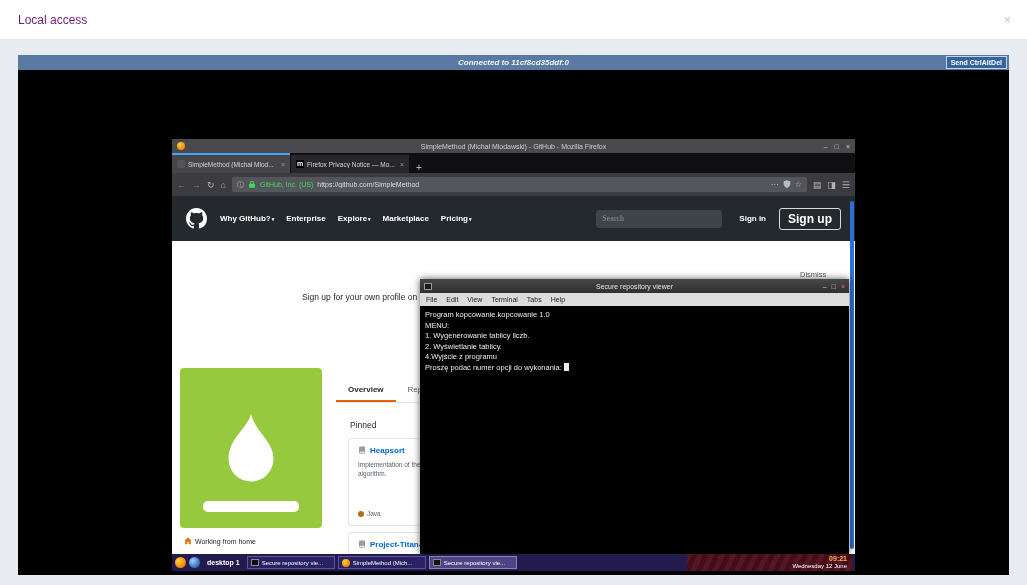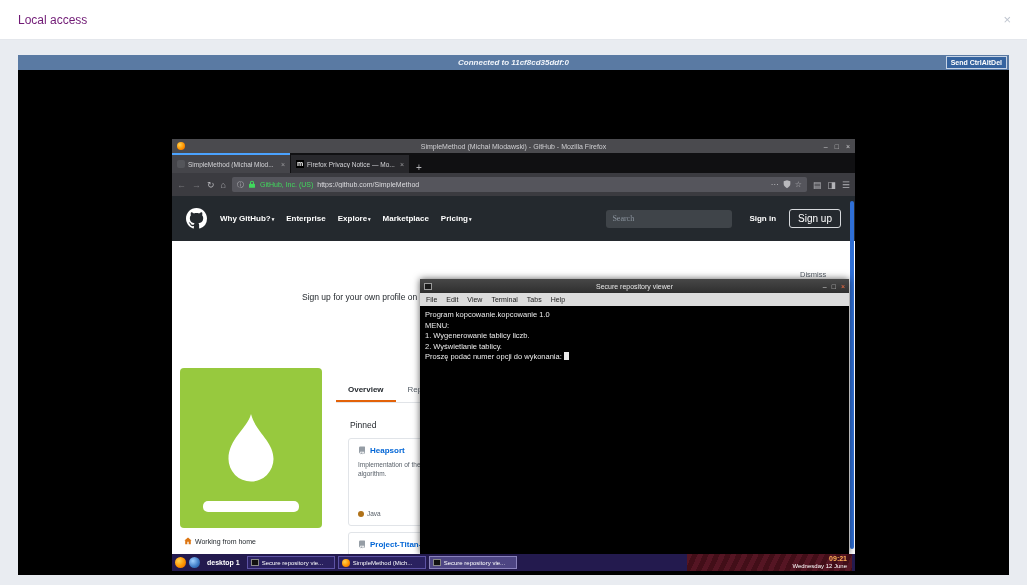--- a/index.html
+++ b/index.html
@@ -47,21 +47,21 @@
 
   
   .gh-header { height:45px; background:#24292e; display:flex; align-items:center; padding:0 14px; gap:13px; }
   .gh-logo { width:21px; height:21px; fill:#fff; flex:none; cursor:pointer; }
   .gh-nav { display:flex; gap:12px; align-items:center; }
   .gh-nav-item { color:#fff; font-size:8px; font-weight:bold; white-space:nowrap; cursor:pointer; }
   .gh-caret { font-size:5px; margin-left:1px; }
   .gh-search { width:126px; height:18px; background:#3f4449; border:none; border-radius:3px; color:#c6cbd1; font-size:8px; padding:0 6px; font-family:Liberation Serif, serif; margin-left:auto; }
   .gh-search::placeholder { color:#8b949e; }
   .gh-signin { color:#fff; font-size:8px; font-weight:bold; margin-left:4px; cursor:pointer; white-space:nowrap; }
-  .gh-signup { color:#fff; font-size:10px; font-weight:normal; border:1px solid #d6d9dc; border-radius:3px; padding:3px 8px; cursor:pointer; white-space:nowrap; }
+  .gh-signup { color:#fff; font-size:12px; font-weight:bold; border:1px solid #d6d9dc; border-radius:3px; padding:3px 8px; cursor:pointer; white-space:nowrap; }
 
   .gh-body { height:313px; position:relative; background:#fff; overflow:hidden; }
   .gh-dismiss { position:absolute; top:29px; left:628px; font-size:7.5px; color:#586069; cursor:pointer; }
   .gh-hero { position:absolute; top:51px; left:130px; font-size:8.5px; color:#24292e; white-space:nowrap; }
   .gh-avatar { position:absolute; left:8px; top:127px; width:142px; height:160px; background:#97c93e; border-radius:4px; display:flex; flex-direction:column; align-items:center; justify-content:flex-end; }
   .flame { width:72px; height:86px; margin-bottom:8px; }
   .avatar-bar { width:96px; height:11px; background:#fff; border-radius:5px; margin-bottom:16px; }
   .gh-status { position:absolute; left:12px; top:296px; display:flex; align-items:center; gap:3px; font-size:7px; color:#24292e; }
   .gh-tabs { position:absolute; left:164px; top:139px; width:480px; height:23px; border-bottom:1px solid #e1e4e8; display:flex; }
   .gh-tab { font-size:8px; color:#586069; padding:5px 12px 0; cursor:pointer; }
@@ -253,20 +253,21 @@
           <span class="term-menu-item">View</span>
           <span class="term-menu-item">Terminal</span>
           <span class="term-menu-item">Tabs</span>
           <span class="term-menu-item">Help</span>
         </div>
         <div class="term-body">
           <div>Program kopcowanie.kopcowanie 1.0</div>
           <div>MENU:</div>
           <div>1. Wygenerowanie tablicy liczb.</div>
           <div>2. Wyświetlanie tablicy.</div>
+          <div>4.Wyjście z programu</div>
           <div><span>Proszę podać numer opcji do wykonania: </span><span class="cursor"></span></div>
         </div>
       </div>
 
       <div class="taskbar">
         <span class="tb-ico tb-firefox"></span>
         <span class="tb-ico tb-globe"></span>
         <span class="tb-desktop">desktop 1</span>
         <div class="tb-btn">
           <span class="tb-term-ico"></span>

